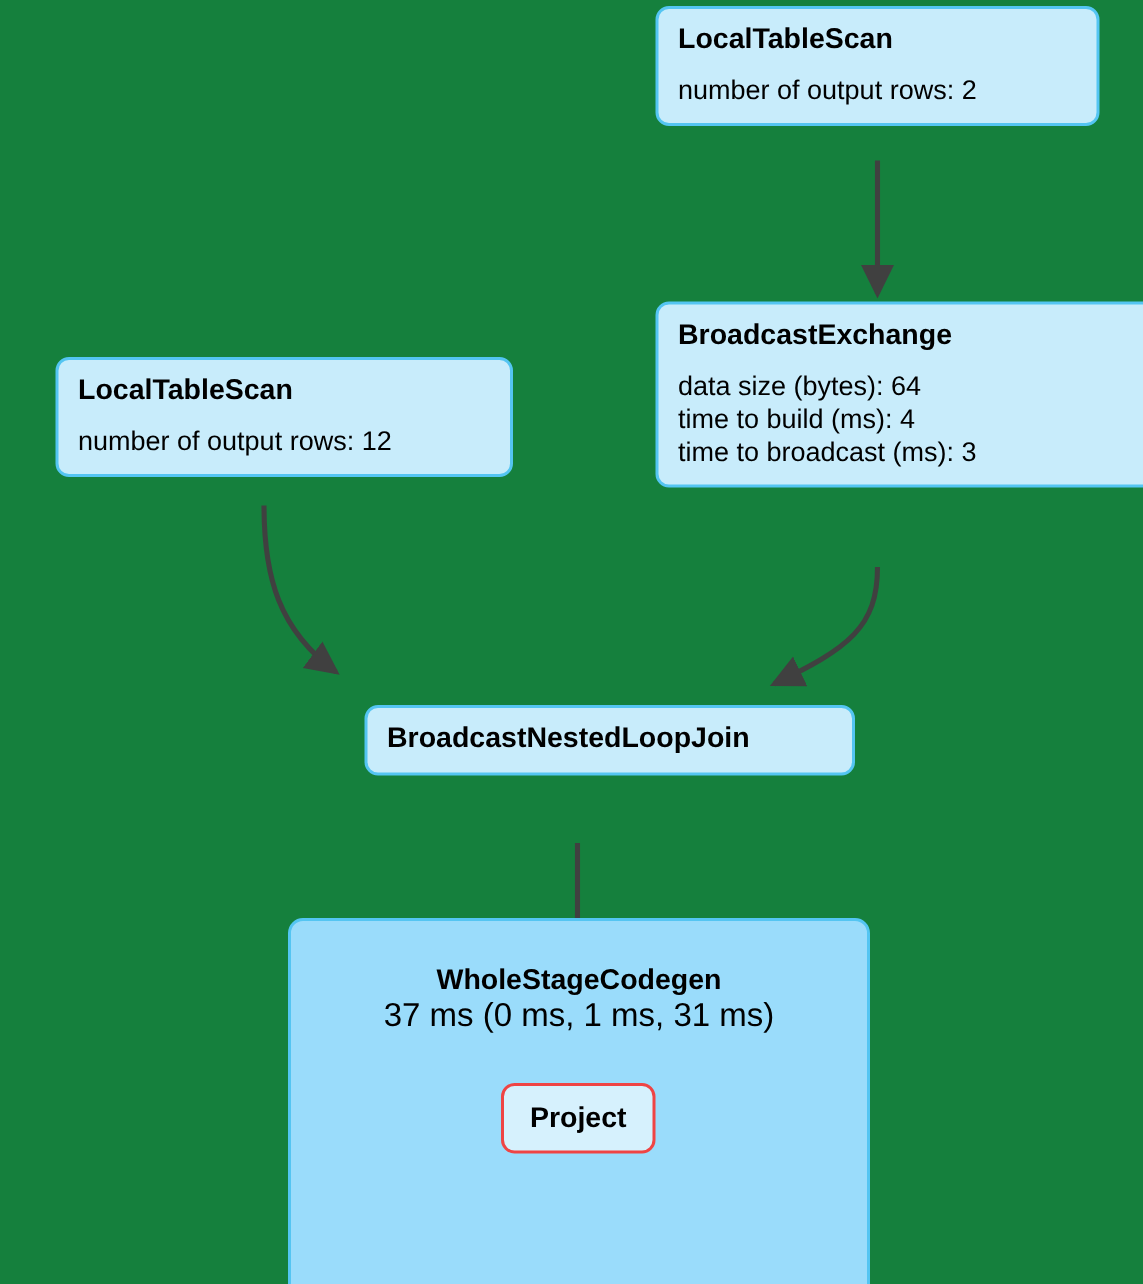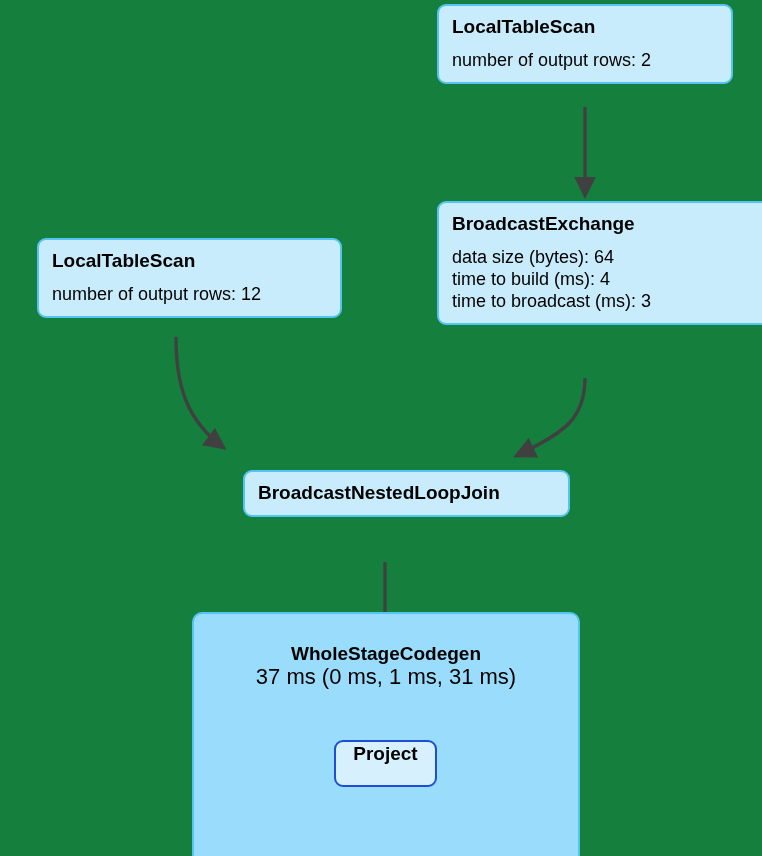--- a/index.html
+++ b/index.html
@@ -75,27 +75,26 @@
   .cluster-label .cl-sub {
     font-size: 22px;
     line-height: 23px;
   }
 
   
   .node-inner {
     position: absolute;
     box-sizing: border-box;
     background: #d6f1fd;
-    border: 2px solid #1d4ed8;
+    border: 2px solid #ef4444;
     border-radius: 9px;
     display: flex;
-    align-items: flex-start;
+    align-items: center;
     justify-content: center;
     color: #000000;
-    margin-top: 18px;
   }
   .node-inner .title {
     font-weight: bold;
     font-size: 19px;
     line-height: 23px;
     white-space: nowrap;
   }
 </style>
 </head>
 <body>

